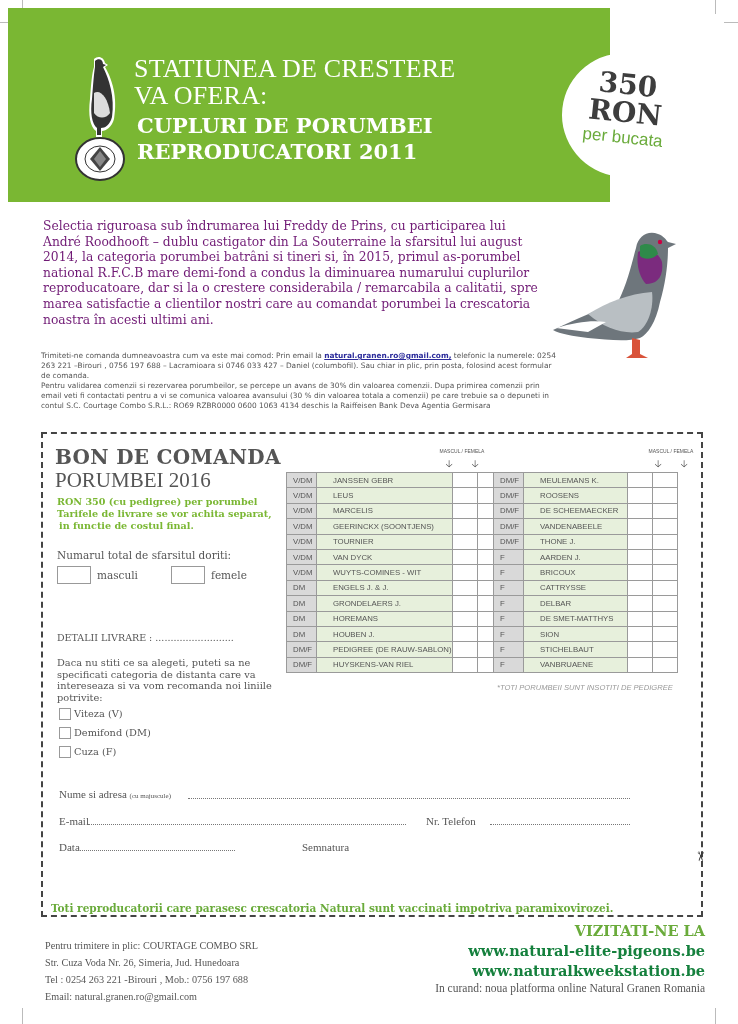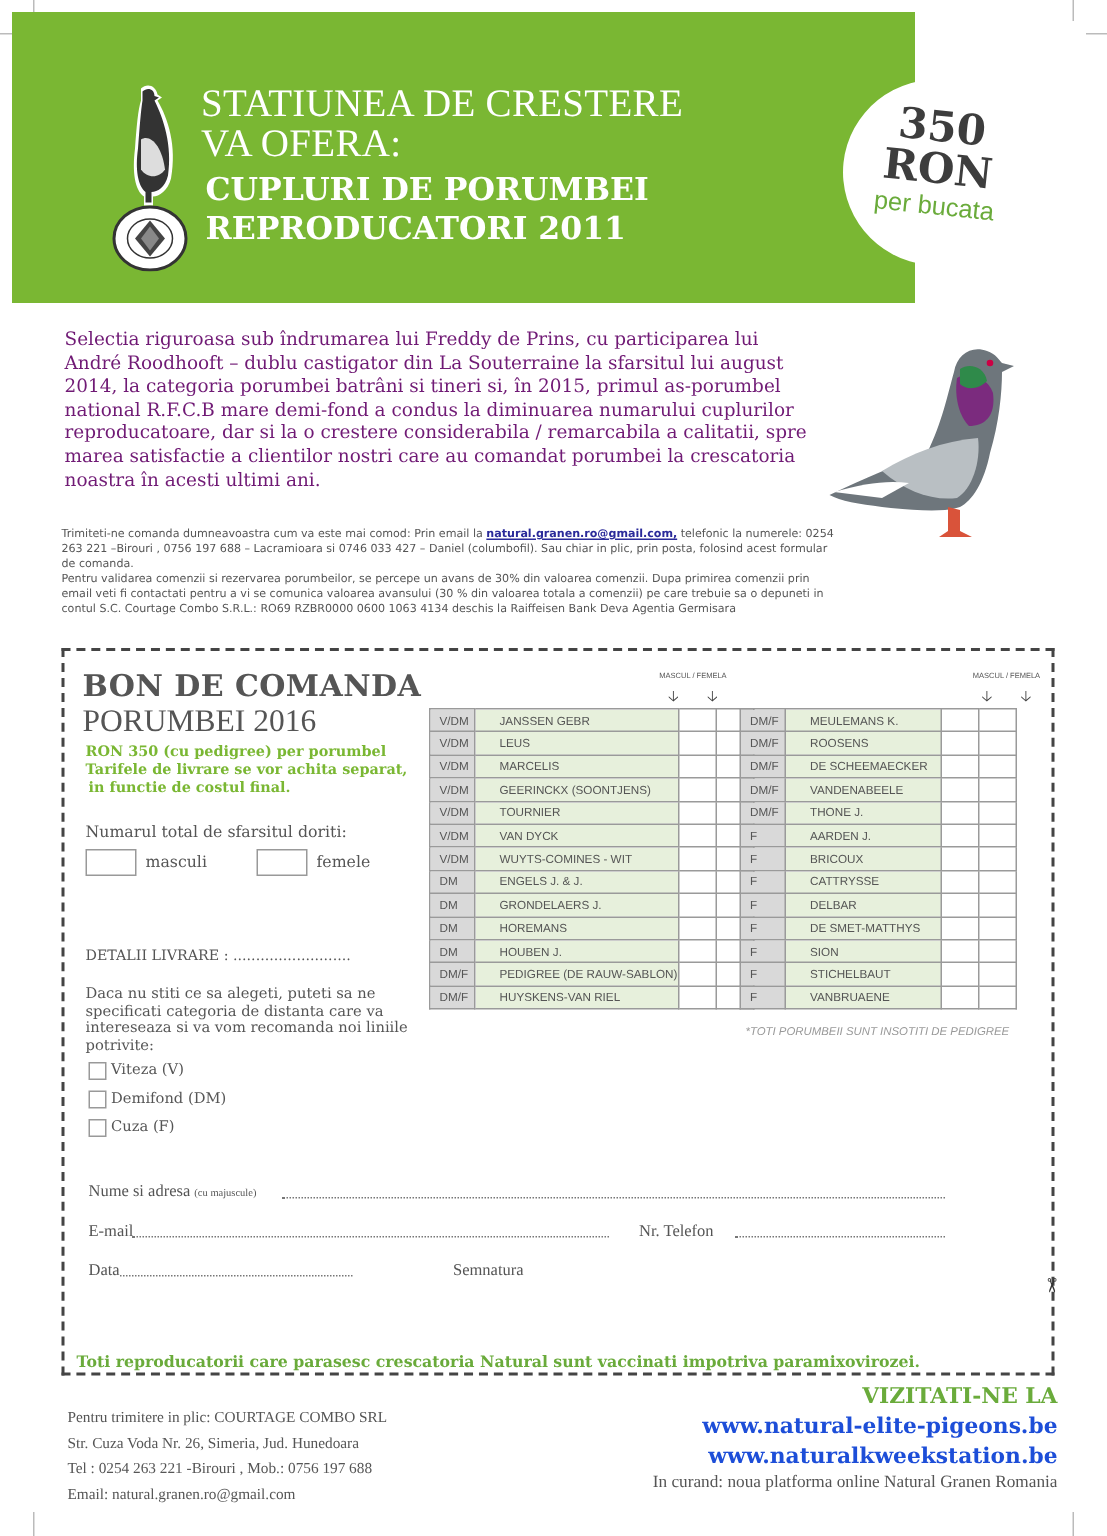--- a/index.html
+++ b/index.html
@@ -62,21 +62,21 @@
   .line-field small { font-size: 7px; }
   .dots { position: absolute; border-bottom: 1px dotted #777; height: 1px; }
 
   .scissor { position: absolute; left: 695px; top: 849px; font-size: 13px; color: #333; transform: rotate(90deg); }
 
   .vaccine { position: absolute; left: 51px; top: 902px; font-family: "DejaVu Serif", serif; font-weight: bold; font-size: 10.5px; color: #6aab3b; }
 
   .footer-left { position: absolute; left: 45px; top: 937px; font-family: "Liberation Serif", serif; font-size: 10.2px; line-height: 17px; color: #555; }
   .footer-right { position: absolute; right: 33px; top: 921px; text-align: right; font-family: "DejaVu Serif", serif; margin-left: 32px; }
   .footer-right .visit { font-weight: bold; font-size: 14.5px; color: #6aab3b; line-height: 20px; }
-  .footer-right .url { font-weight: bold; font-size: 14.5px; color: #1d4ed8; line-height: 20px; }
+  .footer-right .url { font-weight: bold; font-size: 14.5px; color: #15803d; line-height: 20px; }
   .footer-right .soon { font-family: "Liberation Serif", serif; font-size: 11.5px; color: #555; line-height: 15px; }
 </style>
 </head>
 <body>
 
 <div class="crop" style="left:22px;top:0;width:1px;height:14px;"></div>
 <div class="crop" style="left:0;top:22px;width:14px;height:1px;"></div>
 <div class="crop" style="left:715px;top:0;width:1px;height:14px;"></div>
 <div class="crop" style="left:724px;top:22px;width:14px;height:1px;"></div>
 <div class="crop" style="left:22px;top:1008px;width:1px;height:16px;"></div>

